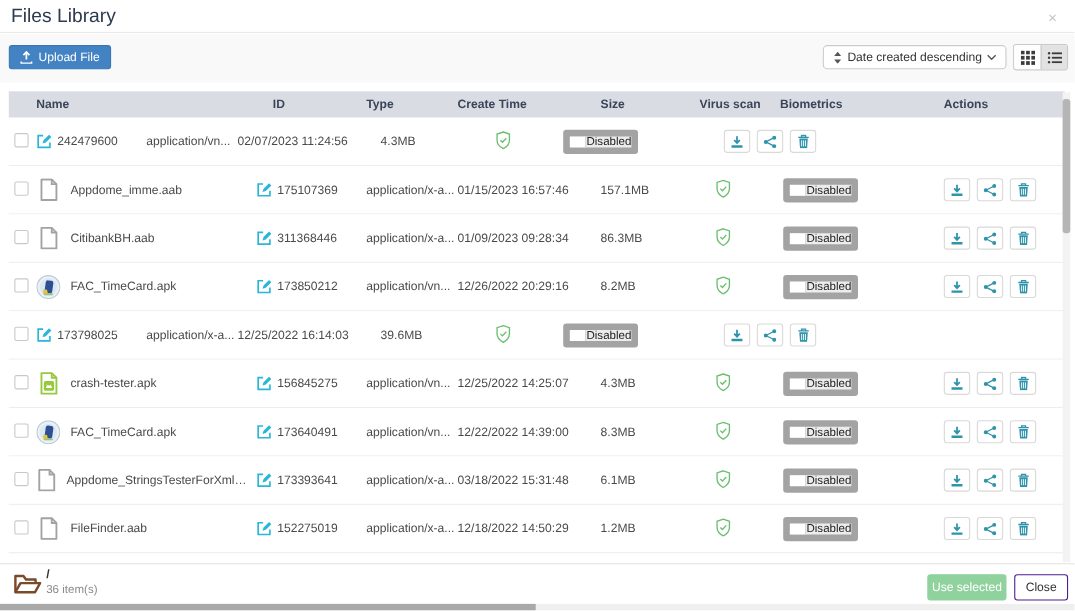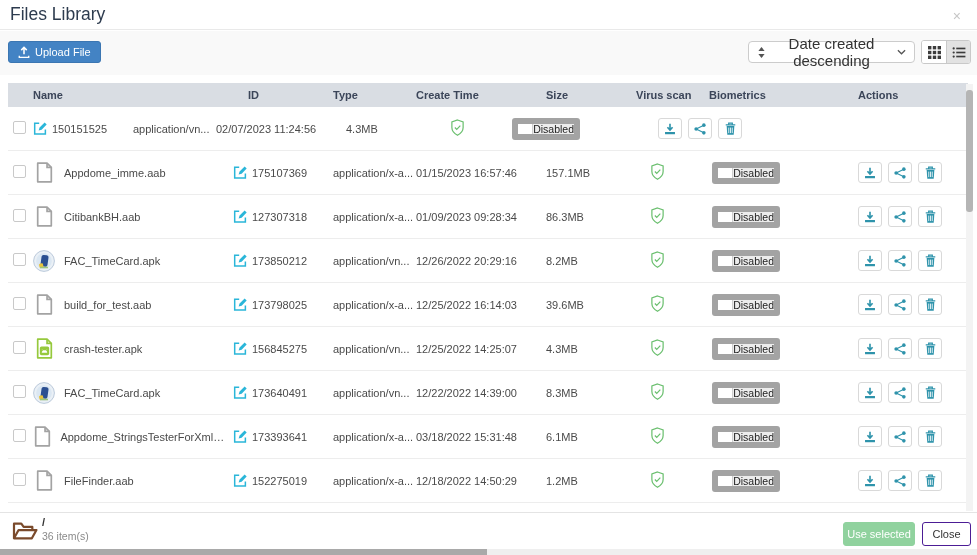--- a/index.html
+++ b/index.html
@@ -21,21 +21,21 @@
                 color:#fff; font-size:11px; cursor:pointer; font-family:inherit; }
   .search-wrap { position:absolute; left:588px; top:10px; width:150px; height:22px;
                  background:#fff; border:1px solid #ccc; border-radius:4px; }
   .search-wrap svg { position:absolute; left:8px; top:5px; }
   .search-input { position:absolute; left:25px; top:0; width:120px; height:20px; border:none; outline:none;
                   font-size:11px; font-family:inherit; color:#333; background:transparent; }
   .search-input::placeholder { color:#9a9a9a; }
   .sort-select { position:absolute; left:748px; top:10px; width:167px; height:22px;
                  background:#fff; border:1px solid #ccc; border-radius:4px;
                  display:flex; align-items:center; padding:0 8px; cursor:pointer; }
-  .sort-label { flex:1; text-align:center; font-size:15px; color:#333; }
+  .sort-label { flex:1; text-align:center; font-size:11px; color:#333; }
   .view-toggle { position:absolute; left:921px; top:9px; height:24px; display:flex;
                  border:1px solid #c9c9c9; border-radius:3px; overflow:hidden; background:#fff; }
   .vt-btn { width:24px; height:22px; display:flex; align-items:center; justify-content:center;
             background:#fff; border:none; cursor:pointer; }
   .vt-btn.active { background:#e2e2e2; border-left:1px solid #c9c9c9; }
 
   
   .thead { position:absolute; left:8px; top:83px; width:960px; height:24px;
            background:#d9dde3; display:flex; align-items:center;
            font-size:11px; font-weight:bold; color:#3b4559; }
@@ -165,21 +165,21 @@
     <span class="w-check">
       <input type="checkbox" class="row-check" style="">
     </span>
     <span class="w-id">
       <span style="display:inline-flex;cursor:pointer">
         <svg width="15" height="15" viewBox="0 0 16 16">
               <path d="M13.2 9 v4.8 h-11.4 v-11.4 h4.8" fill="none" stroke="#2ab6d9" stroke-width="1.6"></path>
               <path d="M6 10.2 l1-3.2 5.4-5.4 2.2 2.2 -5.4 5.4 -3.2 1z" fill="#2ab6d9"></path>
             </svg>
       </span>
-      <span>150151525</span>
+      <span>242479600</span>
     </span>
     <span class="w-type">application/vn...</span>
     <span class="w-time">02/07/2023 11:24:56</span>
     <span class="w-size">4.3MB</span>
     <span class="w-virus">
       <span style="display:inline-flex">
         <svg width="15" height="17" viewBox="0 0 16 18">
               <path d="M8 1 l6 2 v6 c0 4.2 -3 6.6 -6 8.2 c-3 -1.6 -6 -4 -6 -8.2 v-6 z" fill="none" stroke="#6abf6e" stroke-width="1.3"></path>
               <path d="M5.2 9 l2 2 3.8 -4" fill="none" stroke="#6abf6e" stroke-width="1.3"></path>
             </svg>
@@ -295,21 +295,21 @@
 
       <span class="fname">CitibankBH.aab</span>
     </span>
     <span class="w-id">
       <span style="display:inline-flex;cursor:pointer">
         <svg width="15" height="15" viewBox="0 0 16 16">
               <path d="M13.2 9 v4.8 h-11.4 v-11.4 h4.8" fill="none" stroke="#2ab6d9" stroke-width="1.6"></path>
               <path d="M6 10.2 l1-3.2 5.4-5.4 2.2 2.2 -5.4 5.4 -3.2 1z" fill="#2ab6d9"></path>
             </svg>
       </span>
-      <span>127307318</span>
+      <span>311368446</span>
     </span>
     <span class="w-type">application/x-a...</span>
     <span class="w-time">01/09/2023 09:28:34</span>
     <span class="w-size">86.3MB</span>
     <span class="w-virus">
       <span style="display:inline-flex">
         <svg width="15" height="17" viewBox="0 0 16 18">
               <path d="M8 1 l6 2 v6 c0 4.2 -3 6.6 -6 8.2 c-3 -1.6 -6 -4 -6 -8.2 v-6 z" fill="none" stroke="#6abf6e" stroke-width="1.3"></path>
               <path d="M5.2 9 l2 2 3.8 -4" fill="none" stroke="#6abf6e" stroke-width="1.3"></path>
             </svg>
@@ -410,30 +410,20 @@
               <path d="M1.8 4.2 h8.4 l-0.7 9.6 h-7 z" fill="#2e93ab"></path>
               <path d="M4.1 6 v6 M6 6 v6 M7.9 6 v6" stroke="#fff" stroke-width="0.9"></path>
             </svg>
       </button>
     </span>
   </div>
 
   <div class="trow">
     <span class="w-check">
       <input type="checkbox" class="row-check" style="">
-    </span>
-    <span class="w-name">
-      <span class="ficon">
-        <svg width="17" height="21" viewBox="0 0 20 24">
-              <path d="M2 1 h11 l5 5 v17 h-16 z" fill="#fff" stroke="#a3a3a3" stroke-width="2" stroke-linejoin="round"></path>
-              <path d="M13 1 v5 h5" fill="none" stroke="#a3a3a3" stroke-width="2"></path>
-            </svg>
-      </span>
-
-      <span class="fname">build_for_test.aab</span>
     </span>
     <span class="w-id">
       <span style="display:inline-flex;cursor:pointer">
         <svg width="15" height="15" viewBox="0 0 16 16">
               <path d="M13.2 9 v4.8 h-11.4 v-11.4 h4.8" fill="none" stroke="#2ab6d9" stroke-width="1.6"></path>
               <path d="M6 10.2 l1-3.2 5.4-5.4 2.2 2.2 -5.4 5.4 -3.2 1z" fill="#2ab6d9"></path>
             </svg>
       </span>
       <span>173798025</span>
     </span>

